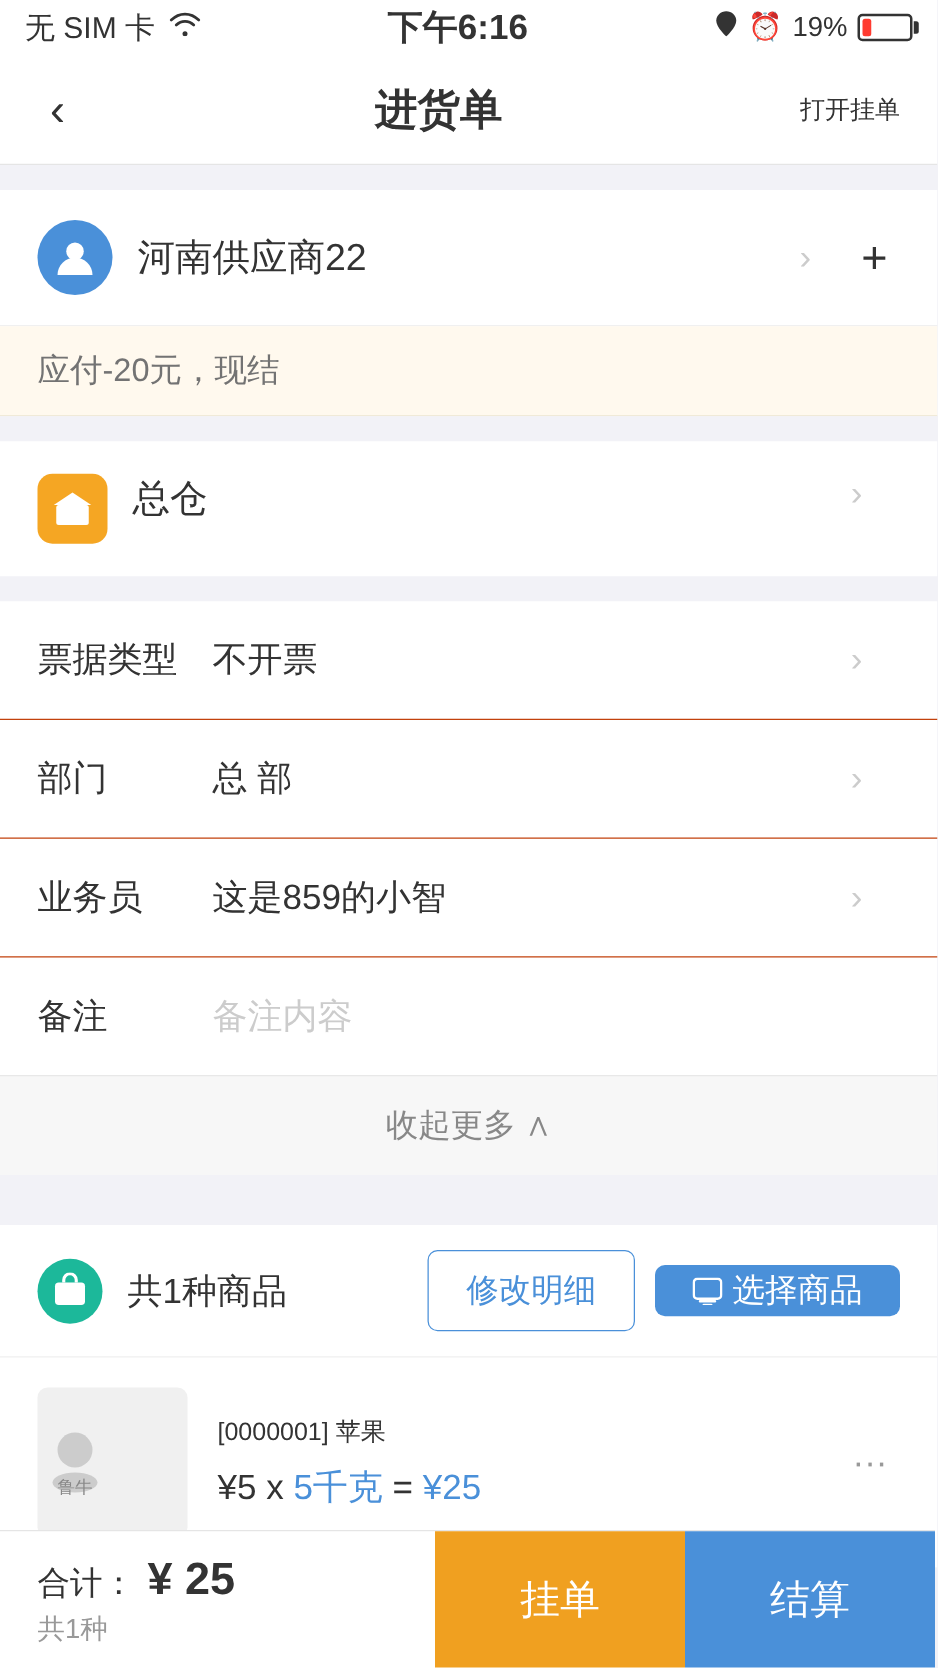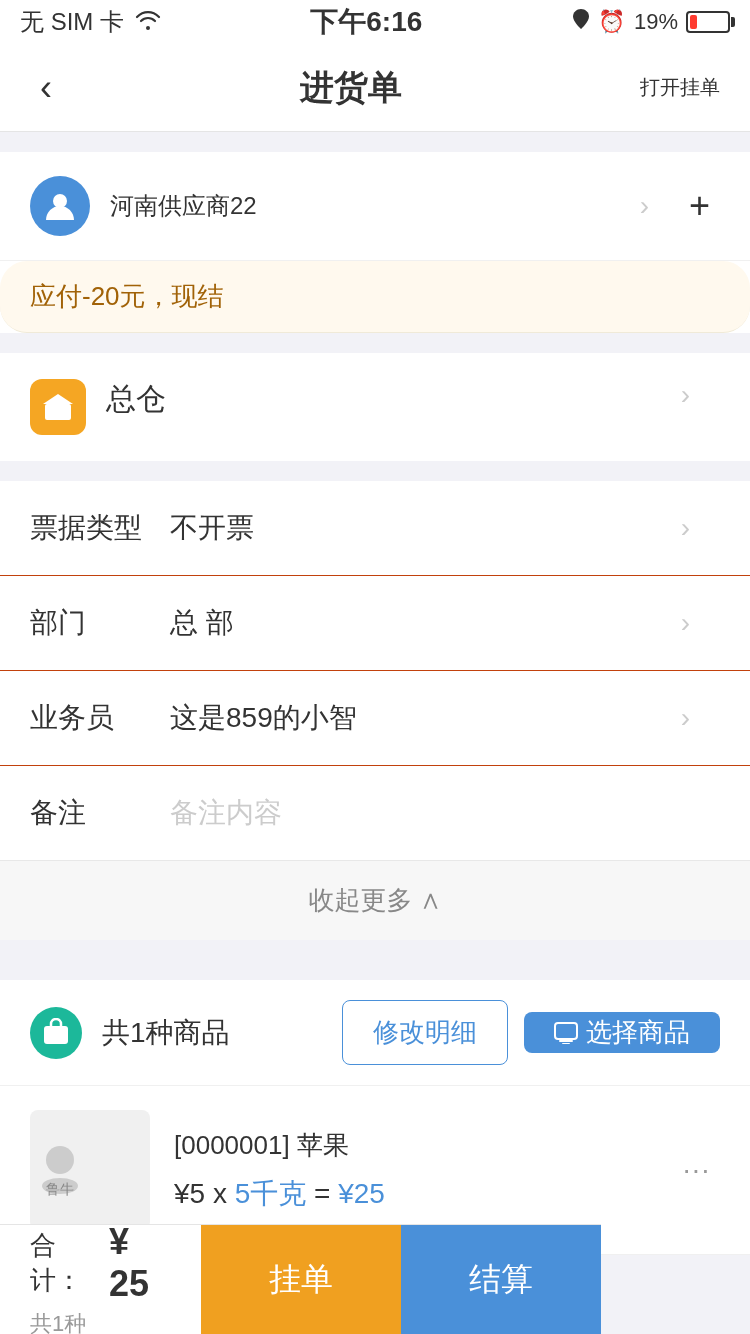--- a/index.html
+++ b/index.html
@@ -102,43 +102,42 @@
       width: 60px; height: 60px;
       border-radius: 50%;
       background: #4a90d9;
       display: flex; align-items: center; justify-content: center;
       margin-right: 20px;
       flex-shrink: 0;
     }
     .supplier-avatar svg { width: 36px; height: 36px; }
     .supplier-name {
       flex: 1;
-      font-size: 24px;
+      font-size: 30px;
       color: #333;
     }
     .chevron-right {
       color: #ccc;
       font-size: 28px;
       margin-right: 30px;
     }
     .plus-btn {
       font-size: 36px;
       color: #333;
       cursor: pointer;
       padding: 0 10px;
     }
 
     
     .notice-banner {
       background: #fff9ee;
       padding: 18px 30px;
       font-size: 26px;
-      color: #a16207;
+      color: #737373;
       border-bottom: 1px solid #f0ead8;
-      border-radius: 27px;
     }
 
     
     .warehouse-row {
       display: flex;
       align-items: flex-start;
       padding: 26px 30px;
       background: #fff;
     }
     .warehouse-icon {
@@ -255,21 +254,21 @@
       width: 120px; height: 120px;
       border-radius: 8px;
       background: #f0f0f0;
       display: flex; align-items: center; justify-content: flex-start;
       margin-right: 24px;
       flex-shrink: 0;
       color: #aaa;
     }
     .product-info { flex: 1; }
     .product-name {
-      font-size: 26px;
+      font-size: 20px;
       color: #333;
       margin-bottom: 12px;
     }
     .product-price {
       font-size: 28px;
       color: #333;
     }
     .product-price .highlight {
       color: #4a90d9;
     }
@@ -281,21 +280,21 @@
       color: #999;
       padding: 10px;
       cursor: pointer;
     }
 
     
     .bottom-bar {
       position: fixed;
       bottom: 0;
       left: 0;
-      width: 601px;
+      width: 748px;
       height: 110px;
       display: flex;
       align-items: stretch;
       background: #fff;
       border-top: 1px solid #e5e5e5;
     }
     .bottom-total {
       flex: 1;
       display: flex;
       flex-direction: column;

